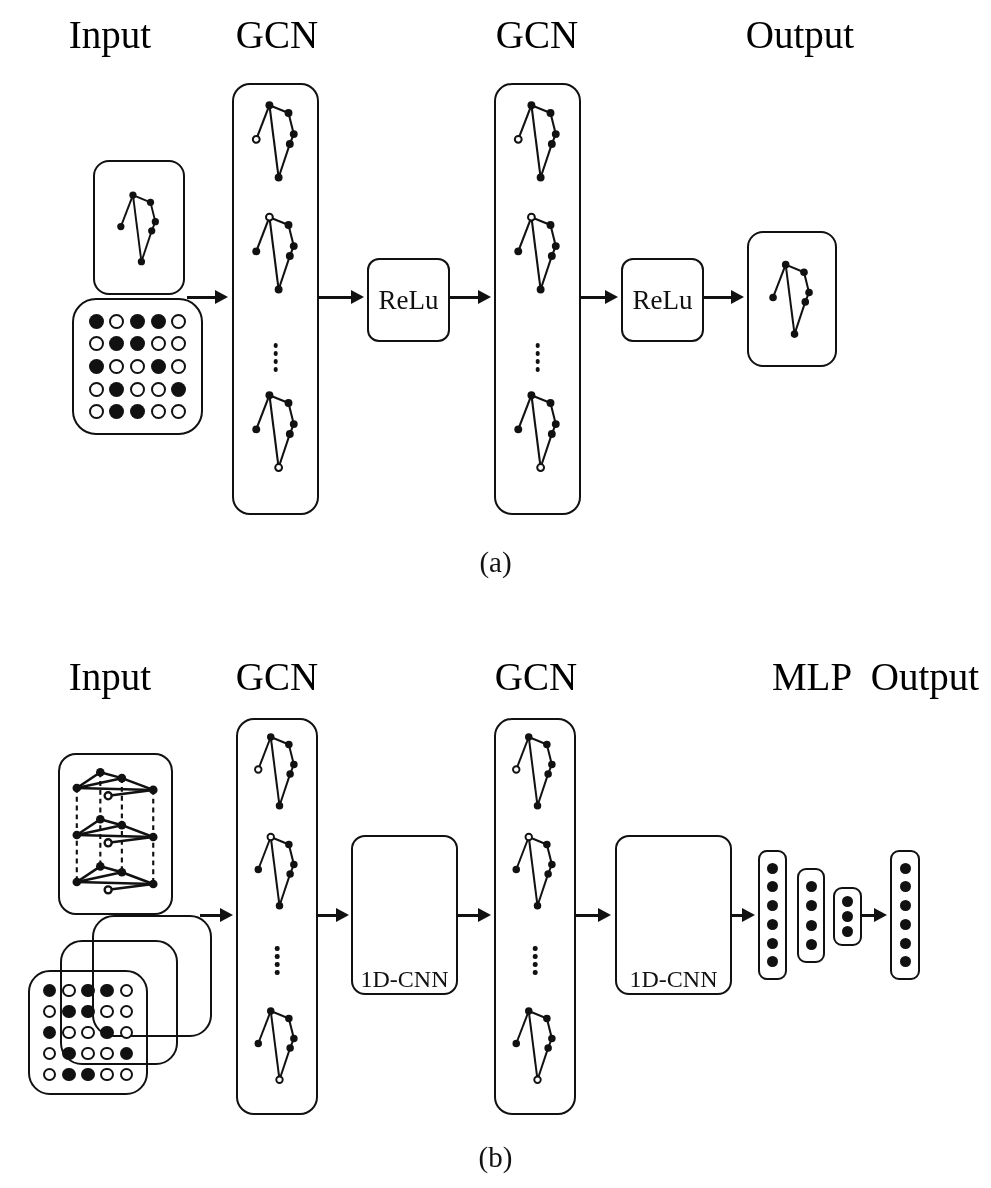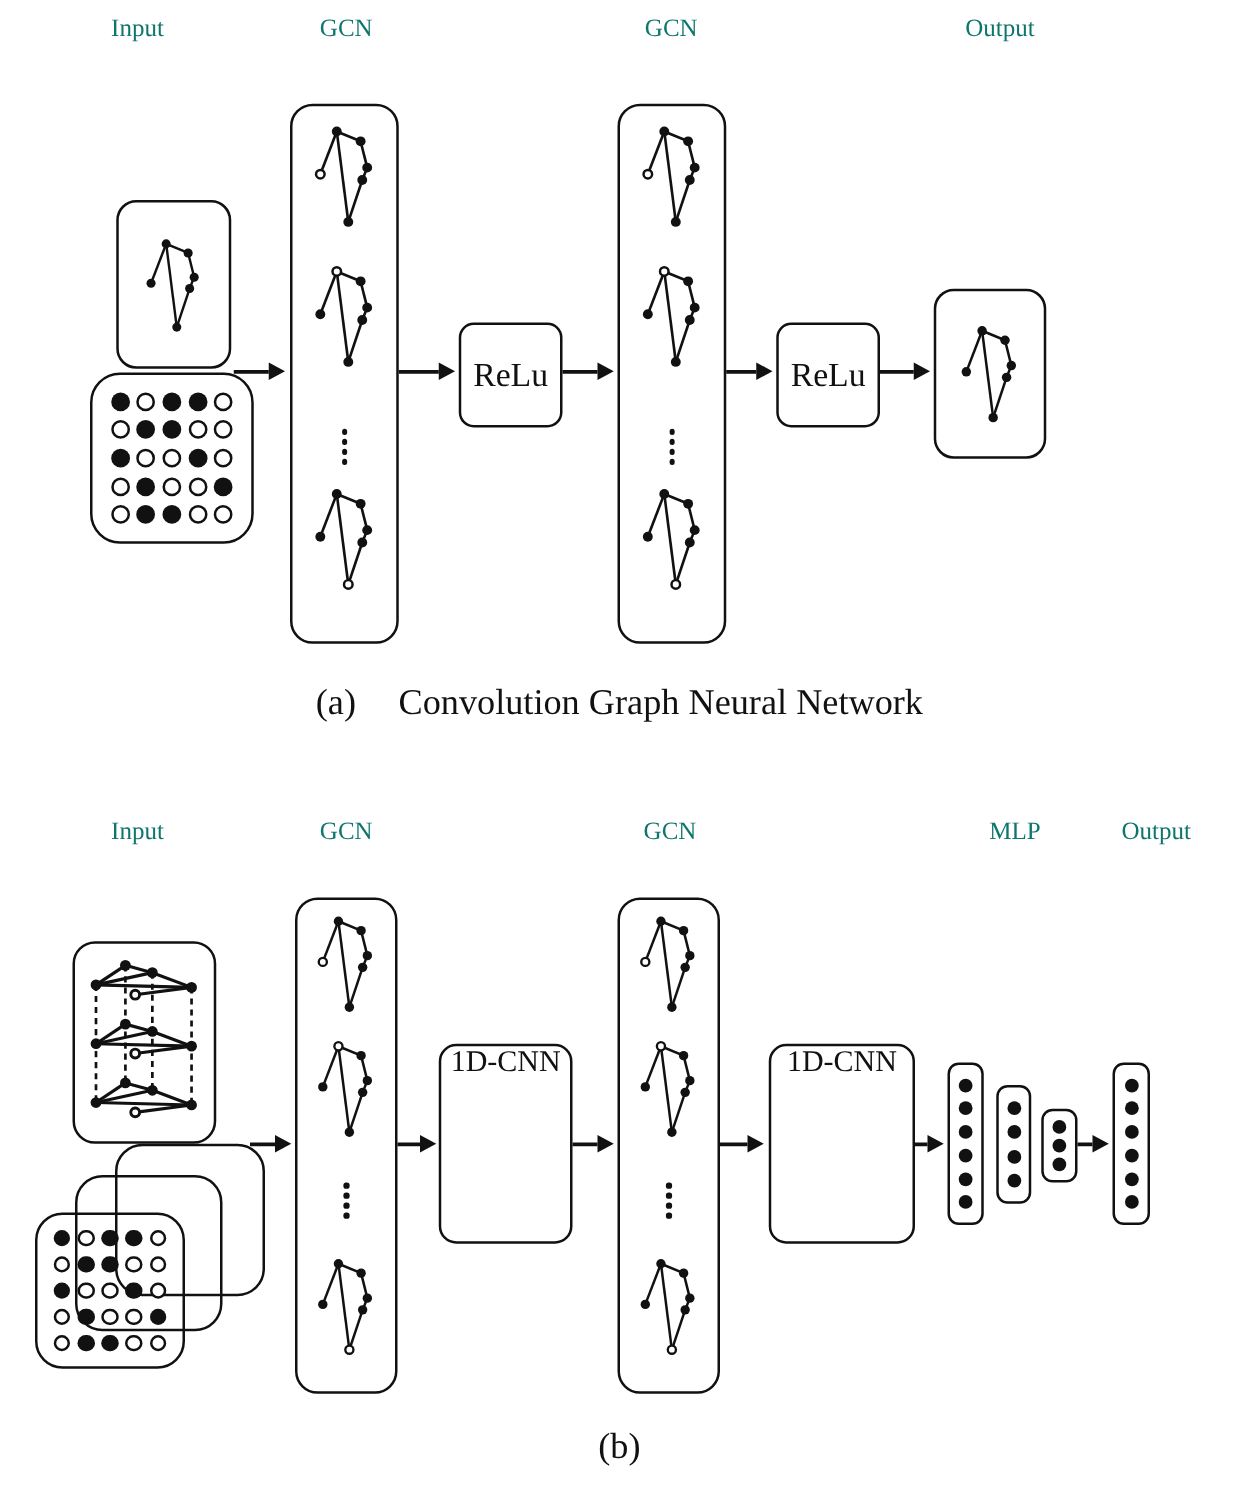--- a/index.html
+++ b/index.html
@@ -1,21 +1,21 @@
 <!DOCTYPE html>
 <html><head>
 <meta charset="utf-8">
 <style>
   html,body{margin:0;padding:0;background:#ffffff;}
   .canvas{position:relative;width:991px;height:1188px;background:#fff;overflow:hidden;
           font-family:"Liberation Serif","DejaVu Serif",serif;color:#111;}
-  .lbl{position:absolute;transform:translateX(-50%);font-size:20px;white-space:nowrap;color:#0f766e;}
+  .lbl{position:absolute;transform:translateX(-50%);font-size:39px;white-space:nowrap;color:#000000;}
   .box{position:absolute;border:2.6px solid #111;border-radius:18px;background:transparent;box-sizing:border-box;}
   .opbox{display:flex;align-items:center;justify-content:center;font-size:27px;border-radius:12px;}
-  .cnnbox{display:flex;align-items:flex-start;justify-content:center;font-size:24px;border-radius:14px;}
+  .cnnbox{display:flex;align-items:flex-end;justify-content:center;font-size:24px;border-radius:14px;}
   .arrow{position:absolute;height:2.6px;background:#111;}
   .arrow::after{content:"";position:absolute;right:-13px;top:50%;transform:translateY(-50%);
                 width:0;height:0;border-left:13px solid #111;border-top:7px solid transparent;border-bottom:7px solid transparent;}
   .matrix{position:absolute;border:2.6px solid #111;background:transparent;box-sizing:border-box;
           display:grid;grid-template-columns:repeat(5,1fr);grid-template-rows:repeat(5,1fr);
           align-items:center;justify-items:center;}
   .matrix .mdot{width:var(--ds,15px);height:var(--ds,15px);border-radius:50%;box-sizing:border-box;}
   .matrix .mdot.f{background:#111;}
   .matrix .mdot.o{background:#fff;border:2.8px solid #111;}
   .vcol{position:absolute;border:2.6px solid #111;border-radius:9px;background:transparent;box-sizing:border-box;
@@ -211,21 +211,20 @@
             <circle cx="57" cy="20" r="6" fill="#111" stroke="#111" stroke-width="0"></circle>
             <circle cx="65" cy="52" r="6" fill="#111" stroke="#111" stroke-width="0"></circle>
             <circle cx="59" cy="67" r="6" fill="#111" stroke="#111" stroke-width="0"></circle>
             <circle cx="8" cy="60" r="6" fill="#111" stroke="#111" stroke-width="0"></circle>
             <circle cx="42" cy="118" r="6" fill="#111" stroke="#111" stroke-width="0"></circle>
           </svg></div>
     </div>
 
     <div class="caption" style="top:546px;">
       <span>(a)</span>
-      <span>Convolution Graph Neural Network</span>
     </div>
   </div>
 
   <div>
     <div class="lbl" style="left:110px;top:654px;">Input</div>
     <div class="lbl" style="left:277px;top:654px;">GCN</div>
     <div class="lbl" style="left:536px;top:654px;">GCN</div>
     <div class="lbl" style="left:812px;top:654px;">MLP</div>
     <div class="lbl" style="left:925px;top:654px;">Output</div>
 

